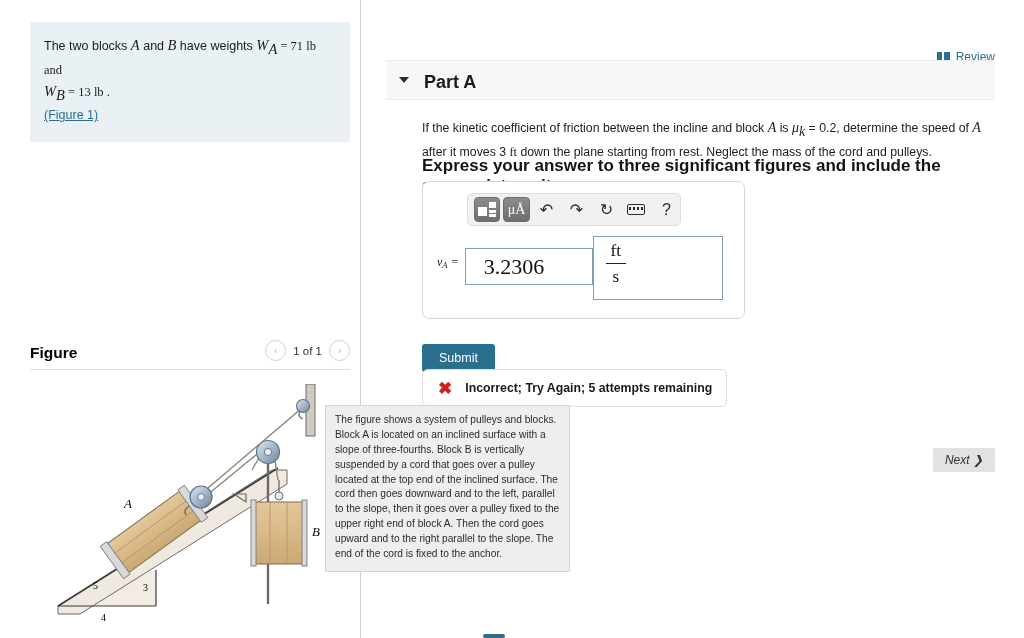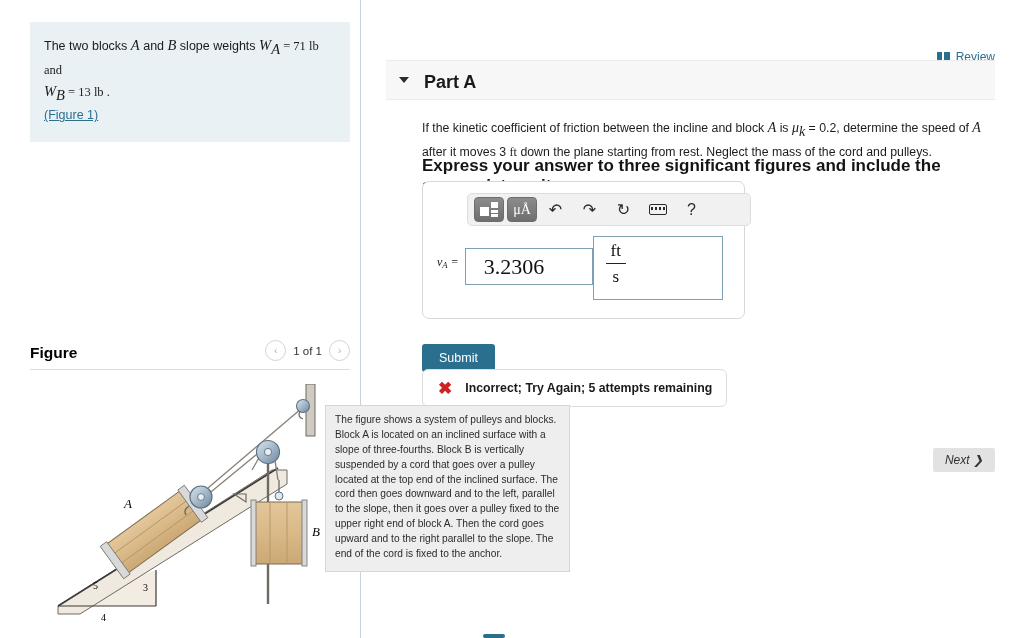--- a/index.html
+++ b/index.html
@@ -192,21 +192,21 @@
     left: 422px; top: 181px;
     width: 323px; height: 138px;
     border: 1px solid #d8d8d8;
     border-radius: 7px;
     background: #fff;
     box-sizing: border-box;
   }
   #answer-toolbar {
     position: absolute;
     left: 44px; top: 11px;
-    width: 284px; height: 33px;
+    width: 214px; height: 33px;
     background: #f1f1f1;
     border: 1px solid #dddddd;
     border-radius: 5px;
     box-sizing: border-box;
     display: flex;
     align-items: center;
     padding-left: 6px;
     gap: 3px;
   }
   .tool-btn {
@@ -408,21 +408,21 @@
     background: #2a6f8e;
     border-radius: 2px;
   }
 </style>
 </head>
 <body>
 
 <div id="left-panel">
 
   <div id="problem-statement">
-    <span>The two blocks </span><span class="mathvar">A</span><span> and </span><span class="mathvar">B</span><span> slope weights </span><span class="mathvar">W</span><span class="mathvar sub">A</span><span class="mathnum"> = 71 lb and</span><br>
+    <span>The two blocks </span><span class="mathvar">A</span><span> and </span><span class="mathvar">B</span><span> have weights </span><span class="mathvar">W</span><span class="mathvar sub">A</span><span class="mathnum"> = 71 lb and</span><br>
     <span class="mathvar">W</span><span class="mathvar sub">B</span><span class="mathnum"> = 13 lb .</span><br>
     <span id="figure-ref-link">(Figure 1)</span>
   </div>
 
   <div id="figure-header">
     <div id="figure-title">Figure</div>
     <div id="figure-pager">
       <div class="pager-btn">‹</div>
       <div id="figure-pager-label">1 of 1</div>
       <div class="pager-btn">›</div>

